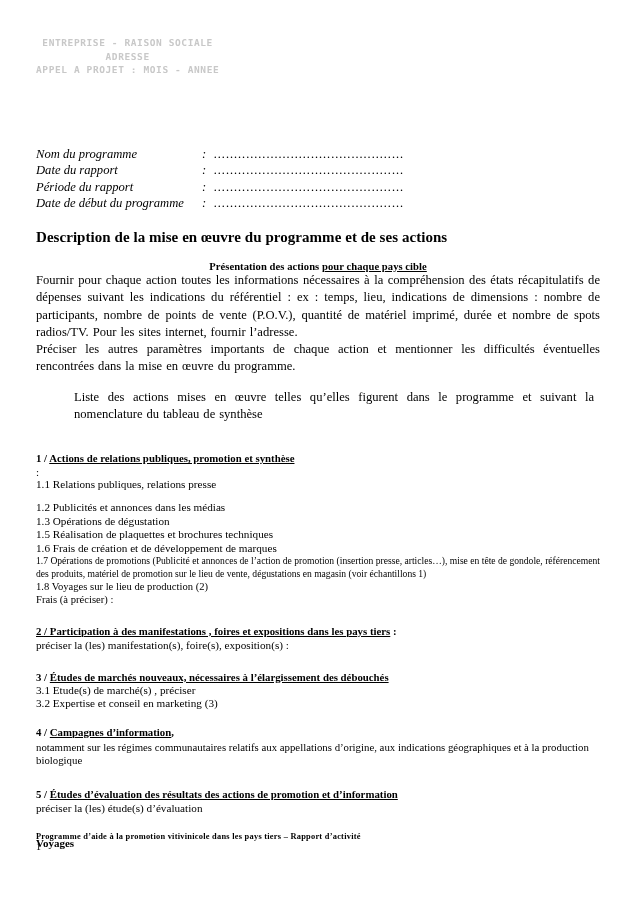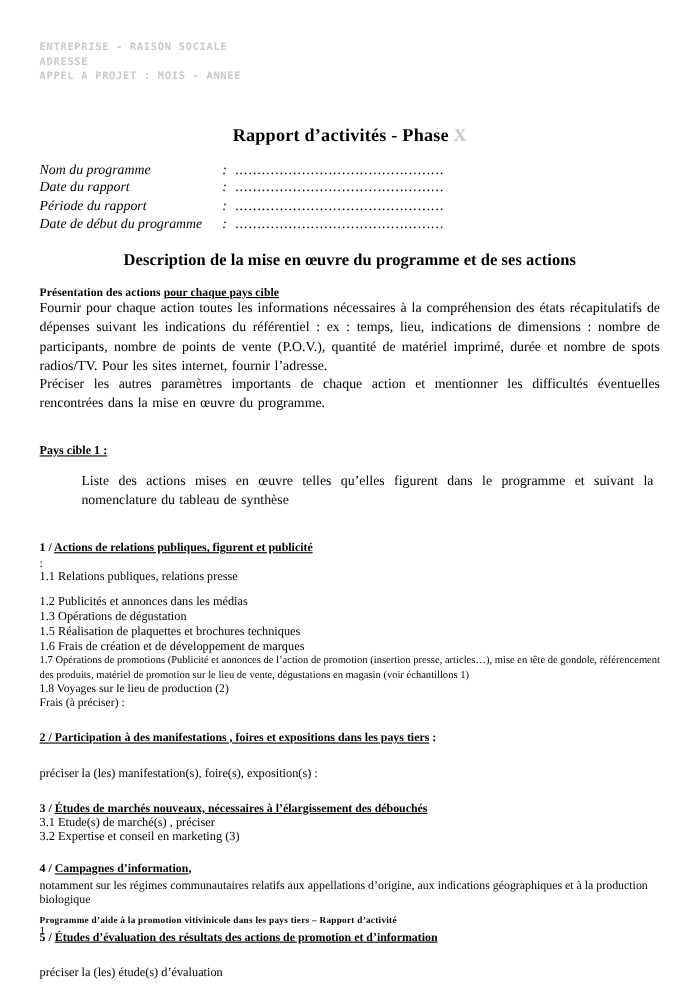--- a/index.html
+++ b/index.html
@@ -28,20 +28,21 @@
   .letterhead {
     position: absolute;
     left: 36px;
     top: 36px;
     color: #c8c8c8;
     font-family: "DejaVu Sans Mono", "Liberation Mono", monospace;
     font-weight: bold;
     font-size: 9.5px;
     letter-spacing: 0.6px;
     line-height: 13.5px;
+    text-align: center;
   }
   .letterhead div { white-space: pre; }
 
   
   .doc-title {
     position: absolute;
     left: 0; right: 0;
     top: 113px;
     text-align: center;
     font-size: 16.5px;
@@ -90,28 +91,28 @@
     width: 564px;
     font-size: 12.6px;
   }
 
   h2.section-title {
     margin: 0;
     font-size: 15px;
     font-weight: bold;
     letter-spacing: 0.05px;
     line-height: 19px;
-    text-align: center;
   }
 
   .subhead {
     margin-top: 14px;
     font-size: 10.6px;
     font-weight: bold;
     letter-spacing: 0.05px;
+    text-align: center;
   }
   .u { text-decoration: underline; }
 
   p.para {
     margin: 0;
     text-align: justify;
     line-height: 17.3px;
     font-size: 12.6px;
     word-spacing: 0.9px;
   }
@@ -167,21 +168,21 @@
     font-size: 9.6px;
     line-height: 12.2px;
   }
   .item-sm {
     font-size: 10.6px;
     line-height: 13.4px;
   }
   .plain {
     font-size: 11.2px;
     line-height: 14px;
-    margin-top: 18px;
+    margin-top: 0;
   }
   .body-note {
     font-size: 10.8px;
     line-height: 13.6px;
     margin-top: 2px;
     width: 564px;
   }
   .voyages {
     margin-top: 22px;
     font-size: 11px;
@@ -211,24 +212,20 @@
 <body>
 
 <div class="page">
 
   <div class="letterhead">
     <div>ENTREPRISE - RAISON SOCIALE</div>
     <div>ADRESSE</div>
     <div>APPEL A PROJET : MOIS - ANNEE</div>
   </div>
 
-  <div class="doc-title">
-    <span>Rapport d’activités - Phase</span>
-    <span class="phase-x">X</span>
-  </div>
 
   <div class="fields">
     <div class="field-row">
       <span class="field-label">Nom du programme</span>
       <span class="field-colon">:</span>
       <span class="field-dots">..........................................................</span>
     </div>
     <div class="field-row">
       <span class="field-label">Date du rapport</span>
       <span class="field-colon">:</span>
@@ -250,28 +247,25 @@
 
     <h2 class="section-title">Description de la mise en œuvre du programme et de ses actions</h2>
 
     <div class="subhead">
       <span>Présentation des actions </span><span class="u">pour chaque pays cible</span>
     </div>
 
     <p class="para para-1">Fournir pour chaque action toutes les informations nécessaires à la compréhension des états récapitulatifs de dépenses suivant les indications du référentiel : ex : temps, lieu, indications de dimensions : nombre de participants, nombre de points de vente (P.O.V.), quantité de matériel imprimé, durée et nombre de spots radios/TV. Pour les sites internet, fournir l’adresse.</p>
     <p class="para para-2">Préciser les autres paramètres importants de chaque action et mentionner les difficultés éventuelles rencontrées dans la mise en œuvre du programme.</p>
 
-    <div class="pays-cible">
-      <span>Pays cible 1</span><span class="nou"> :</span>
-    </div>
 
     <div class="liste-actions">Liste des actions mises en œuvre telles qu’elles figurent dans le programme et suivant la nomenclature du tableau de synthèse</div>
 
     <div class="num-head h-1">
-      <span class="pfx">1 / </span><span class="ul">Actions de relations publiques,   figurent et publicité</span>
+      <span class="pfx">1 / </span><span class="ul">Actions de relations publiques,   promotion et synthèse</span>
     </div>
     <div class="lone-colon">:</div>
     <div class="item">1.1 Relations publiques, relations presse</div>
     <div class="item gap">1.2 Publicités et annonces dans les médias</div>
     <div class="item">1.3 Opérations de dégustation</div>
     <div class="item">1.5 Réalisation de plaquettes et brochures techniques</div>
     <div class="item">1.6 Frais de création et de développement de marques</div>
     <div class="item wrap">1.7 Opérations de promotions (Publicité et annonces de l’action de promotion (insertion presse, articles…), mise en tête de gondole, référencement des produits, matériel de promotion sur le lieu de vente, dégustations en magasin (voir échantillons 1)</div>
     <div class="item-sm">1.8 Voyages sur le lieu de production (2)</div>
     <div class="item-sm">Frais (à préciser) :</div>

